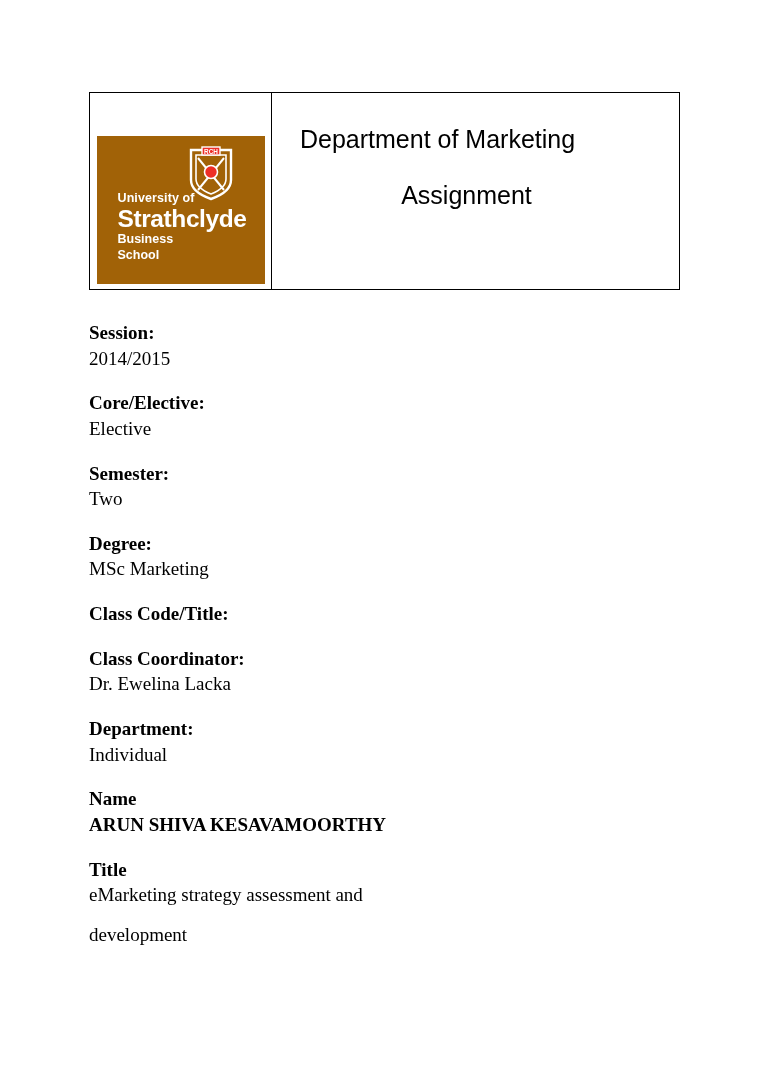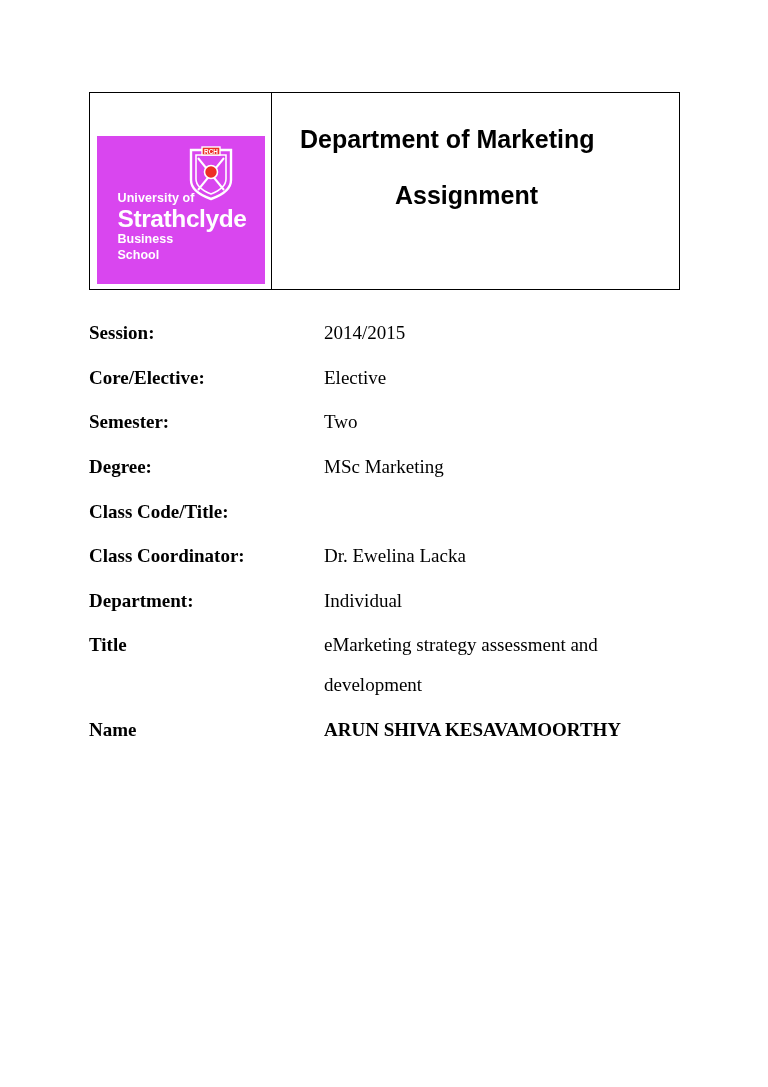--- a/index.html
+++ b/index.html
@@ -43,40 +43,40 @@
     border-right: 1px solid #000000;
     display: flex;
     align-items: center;
     justify-content: center;
   }
   .header-title-cell {
     flex: 1;
     box-sizing: border-box;
     padding: 30px 24px 0 24px;
     font-family: "Liberation Sans", sans-serif;
-    font-weight: bold;
+    font-weight: normal;
     font-size: 25px;
     line-height: 1.35;
     color: #000000;
   }
   .title-line-1 {
     text-align: left;
     padding-left: 4px;
   }
   .title-line-2 {
     text-align: center;
     margin-top: 22px;
     padding-right: 18px;
   }
 
   
   .logo {
     width: 168px;
     height: 148px;
-    background: #d946ef;
+    background: #a16207;
     position: relative;
     box-sizing: border-box;
     margin-top: 37px;
   }
   .logo-crest {
     position: absolute;
     right: 28px;
     top: 10px;
     width: 52px;
     height: 56px;
@@ -109,21 +109,21 @@
 
   
   .fields {
     position: absolute;
     left: 89px;
     top: 320px;
     width: 600px;
   }
   .field-row {
     display: flex;
-    flex-direction: row;
+    flex-direction: column;
     align-items: flex-start;
     margin-bottom: 19px;
     font-size: 19px;
     line-height: 1.35;
   }
   .field-label {
     width: 235px;
     font-weight: bold;
     flex-shrink: 0;
   }
@@ -210,27 +210,27 @@
       <div class="field-value">Dr. Ewelina Lacka</div>
     </div>
 
     <div class="field-row">
       <div class="field-label">Department:</div>
       <div class="field-value">Individual</div>
     </div>
 
 
     <div class="field-row">
+      <div class="field-label">Name</div>
+      <div class="field-value bold">ARUN SHIVA KESAVAMOORTHY</div>
+    </div>
+
+    <div class="field-row">
       <div class="field-label">Title</div>
       <div class="field-value">
         <div>eMarketing strategy assessment and</div>
         <div class="value-line-2">development</div>
       </div>
     </div>
 
-    <div class="field-row">
-      <div class="field-label">Name</div>
-      <div class="field-value bold">ARUN SHIVA KESAVAMOORTHY</div>
-    </div>
-
   </div>
 
 </div>
 
 </body></html>

